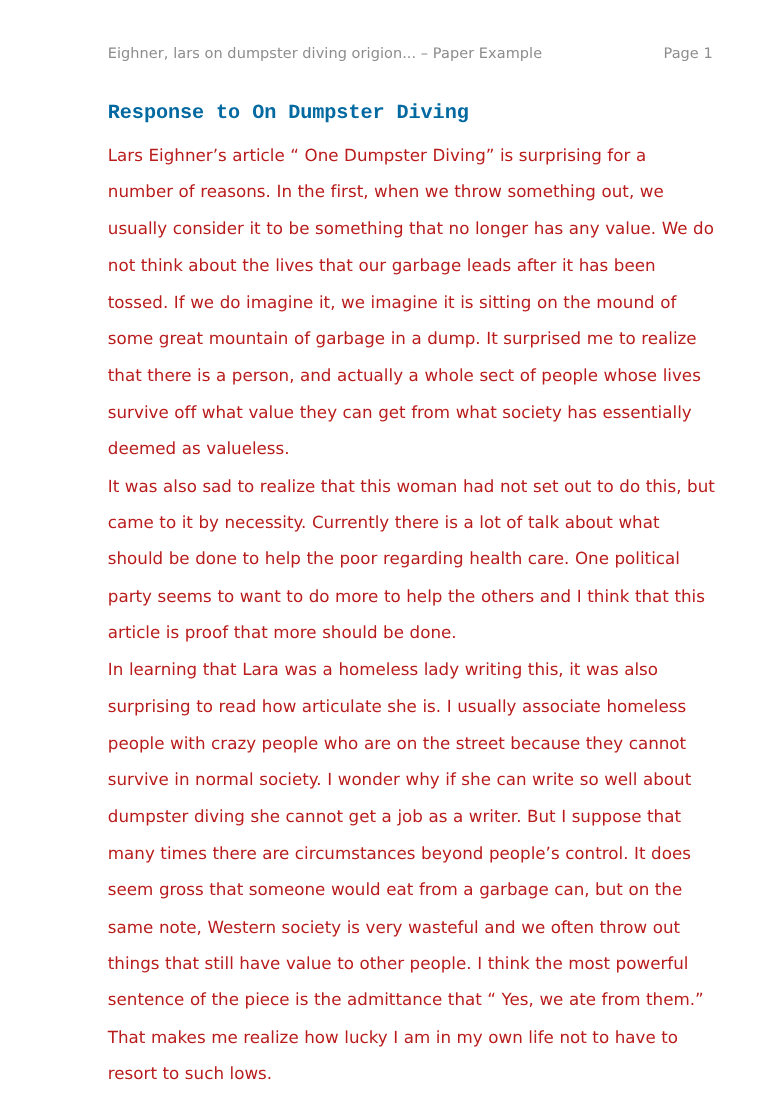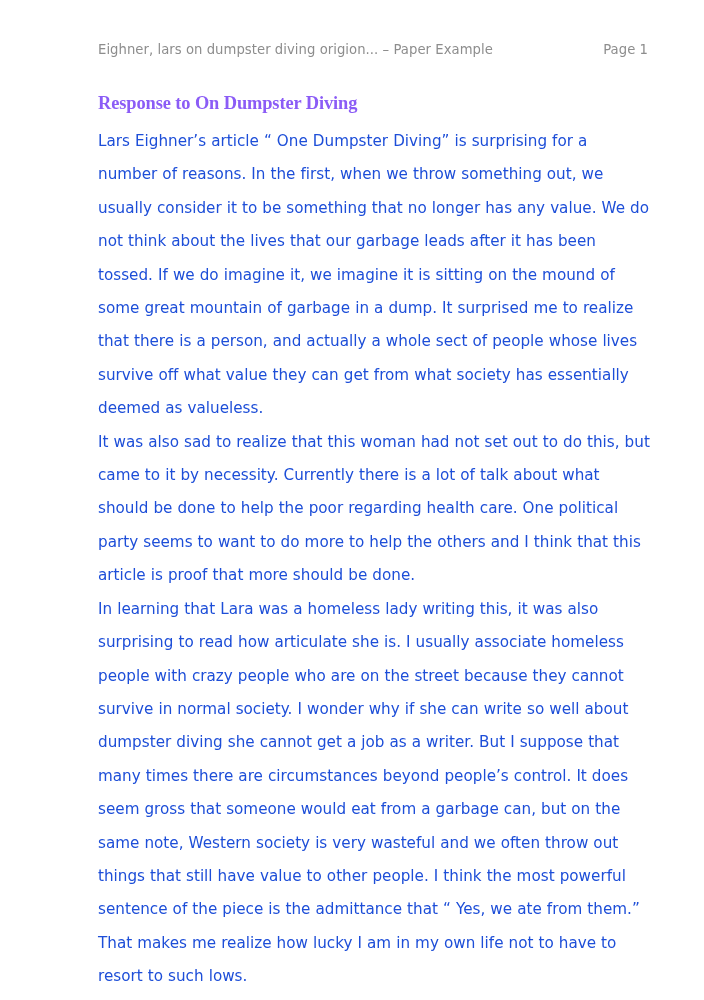--- a/index.html
+++ b/index.html
@@ -43,37 +43,37 @@
   .page-header .page-number {
     font-size: 13.2px;
     color: #8d8d8d;
     padding-right: 2px;
   }
 
   
   .article-title {
     margin: 0;
     padding-top: 31px;
-    font-family: Liberation Serif, serif;
+    font-family: Liberation Mono, monospace;
     font-size: 18.4px;
     font-weight: bold;
     line-height: 26px;
-    color: #8b5cf6;
+    color: #0369a1;
     letter-spacing: -0.1px;
   }
 
   
   .article-body {
     padding-top: 9px;
   }
   .article-body p {
     margin: 0 0 0 0;
     font-size: 15.2px;
     line-height: 33.4px;
-    color: #1d4ed8;
+    color: #b91c1c;
     text-align: left;
     letter-spacing: 0.01px;
     word-spacing: 0.2px;
   }
   .article-body p + p {
     margin-top: 0px;
   }
 
   
   .source-url {

